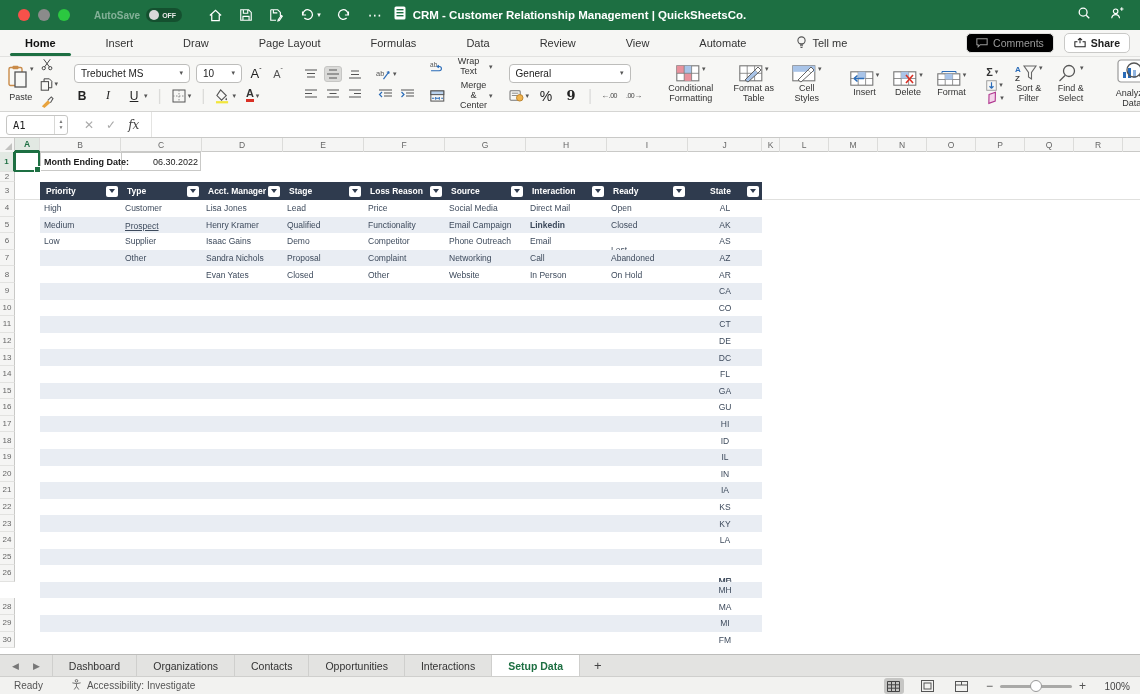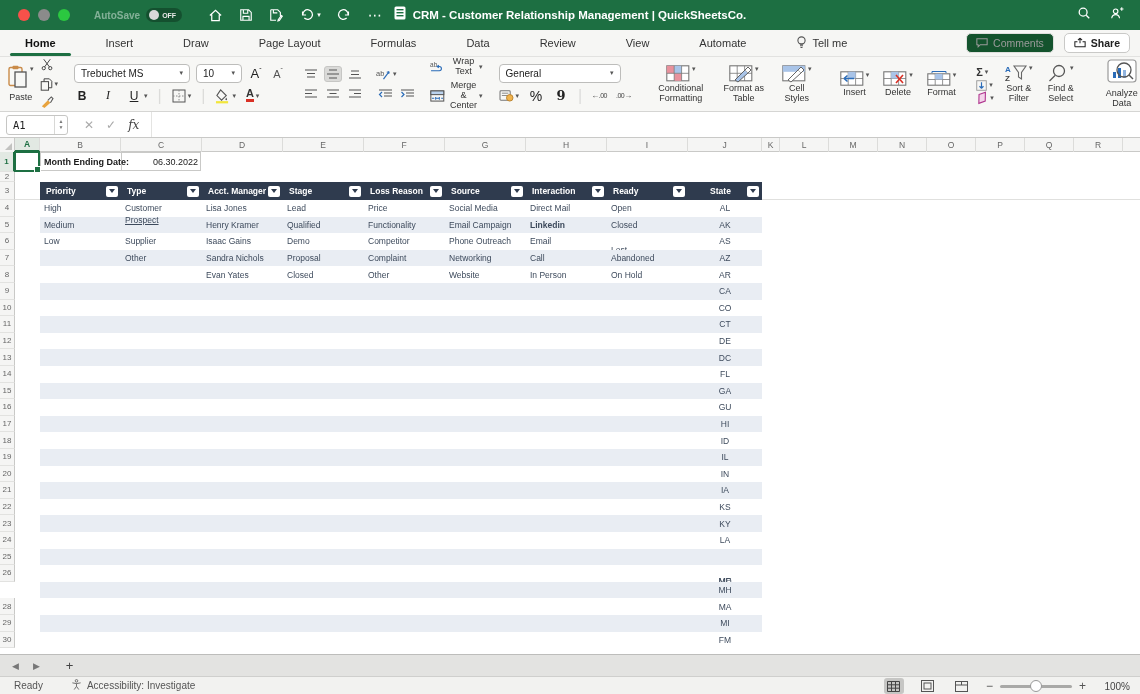--- a/index.html
+++ b/index.html
@@ -24,21 +24,21 @@
   .tb-title-text { color:#fff; font-size:11.5px; font-weight:bold; }
   .tb-right { position:absolute; right:16px; top:0; height:30px; display:flex; align-items:center; gap:18px; }
 
   
   .ribbon-tabs { position:absolute; left:0; top:30px; width:1140px; height:27px; background:#F6F6F4; display:flex; align-items:center; border-bottom:1px solid #E2E2E0; }
   .rtab { padding:0 25px; font-size:11px; color:#333; height:27px; display:flex; align-items:center; gap:5px; position:relative; cursor:default; white-space:nowrap; }
   .rtab.active { font-weight:bold; color:#111; }
   .rtab.active::after { content:""; position:absolute; left:10px; right:10px; bottom:1px; height:3px; background:#1D6F42; border-radius:2px; }
   .rtab-spacer { flex:1; }
   .pill { height:20px; border-radius:5px; display:flex; align-items:center; gap:5px; padding:0 9px; font-size:10.5px; margin-right:10px; }
-  .pill.comments { background:#14532d; border:1px solid #DFDFDD; color:#9a9a9a; }
+  .pill.comments { background:#000000; border:1px solid #DFDFDD; color:#9a9a9a; }
   .pill.share { background:#fff; border:1px solid #C9C9C7; color:#222; font-weight:bold; }
 
   
   .ribbon { position:absolute; left:0; top:57px; width:1140px; height:55px; background:#F7F7F5; border-bottom:1px solid #D5D5D3; display:flex; align-items:stretch; }
   .rgroup { display:flex; align-items:center; padding:0 6px; }
   .rdiv { width:1px; background:#DCDCDA; margin:6px 2px; }
   .vcol { display:flex; flex-direction:column; justify-content:center; gap:4px; }
   .hrow { display:flex; align-items:center; gap:6px; }
   .btn-label { font-size:9px; color:#333; text-align:center; line-height:1.1; }
   .chev { font-size:7px; color:#555; }
@@ -386,21 +386,21 @@
             </svg>
           <span class="btn-label" style="margin-left:3px;">Wrap Text</span>
             <span class="chev">▾</span>
         </div>
         <div class="mini">
           <svg width="15" height="12" viewBox="0 0 16 13" fill="none">
               <rect x="0.8" y="1" width="14" height="11" stroke="#555" stroke-width="1.1"></rect>
               <rect x="0.8" y="1" width="14" height="4" fill="#BBD3EE" stroke="#555" stroke-width="1.1"></rect>
               <path d="M4 9 L2 9 M12 9 L14 9 M4.5 9 L3 9 M6 7.5 L6 10.5 M10 7.5 L10 10.5 M6.5 9 L9.5 9" stroke="#2B6CB8" stroke-width="1.1"></path>
             </svg>
-          <span class="btn-label" style="margin-left:3px;">Merge &amp; Center</span>
+          <span class="btn-label" style="margin-left:13px;">Merge &amp; Center</span>
             <span class="chev">▾</span>
         </div>
       </div>
     </div>
     <div class="rdiv"></div>
 
     <div class="rgroup">
       <div class="vcol">
         <div class="selectbox" style="width:122px;">
           <span>General</span>
@@ -680,21 +680,21 @@
         <div class="cell" style="left: 121px; top: 62px; width: 81px; height: 16.6px;">Customer</div>
         <div class="cell" style="left: 202px; top: 62px; width: 81px; height: 16.6px;">Lisa Jones</div>
         <div class="cell" style="left: 283px; top: 62px; width: 81px; height: 16.6px;">Lead</div>
         <div class="cell" style="left: 364px; top: 62px; width: 81px; height: 16.6px;">Price</div>
         <div class="cell" style="left: 445px; top: 62px; width: 81px; height: 16.6px;">Social Media</div>
         <div class="cell" style="left: 526px; top: 62px; width: 81px; height: 16.6px;">Direct Mail</div>
         <div class="cell" style="left: 607px; top: 62px; width: 81px; height: 16.6px;">Open</div>
         <div class="cell center" style="left: 688px; top: 62px; width: 74px; height: 16.6px;">AL</div>
         <div class="stripe" style="left: 40px; top: 78.6px; width: 722px; height: 16.6px;"></div>
         <div class="cell" style="left: 40px; top: 78.6px; width: 81px; height: 16.6px;">Medium</div>
-        <div class="cell" style="left: 121px; top: 71px; width: 81px; height: 21px; text-decoration: underline;">Prospect</div>
+        <div class="cell" style="left: 121px; top: 77px; width: 81px; height: 21px; text-decoration: underline;">Prospect</div>
         <div class="cell" style="left: 202px; top: 78.6px; width: 81px; height: 16.6px;">Henry Kramer</div>
         <div class="cell" style="left: 283px; top: 78.6px; width: 81px; height: 16.6px;">Qualified</div>
         <div class="cell" style="left: 364px; top: 78.6px; width: 81px; height: 16.6px;">Functionality</div>
         <div class="cell" style="left: 445px; top: 78.6px; width: 81px; height: 16.6px;">Email Campaign</div>
         <div class="cell" style="left: 526px; top: 78.6px; width: 81px; height: 16.6px; font-weight: bold;">Linkedin</div>
         <div class="cell" style="left: 607px; top: 78.6px; width: 81px; height: 16.6px;">Closed</div>
         <div class="cell center" style="left: 688px; top: 78.6px; width: 74px; height: 16.6px;">AK</div>
         <div class="cell" style="left: 40px; top: 95.2px; width: 81px; height: 16.6px;">Low</div>
         <div class="cell" style="left: 121px; top: 95.2px; width: 81px; height: 16.6px;">Supplier</div>
         <div class="cell" style="left: 202px; top: 95.2px; width: 81px; height: 16.6px;">Isaac Gains</div>
@@ -754,20 +754,28 @@
         <div class="cell center" style="left: 688px; top: 477px; width: 74px; height: 16.6px;">MI</div>
         <div class="cell center" style="left: 688px; top: 493.6px; width: 74px; height: 16.6px;">FM</div>
       </div>
   </div>
 
   <div class="sheetbar">
     <div class="nav-arrows">
       <span class="arr">◀</span>
       <span class="arr">▶</span>
     </div>
+    <div id="sheettab-container" style="display:flex;align-items:stretch;">
+        <div class="stab">Dashboard</div>
+        <div class="stab">Organizations</div>
+        <div class="stab">Contacts</div>
+        <div class="stab">Opportunities</div>
+        <div class="stab">Interactions</div>
+        <div class="stab active">Setup Data</div>
+      </div>
     <div class="addsheet">+</div>
   </div>
 
   <div class="statusbar">
     <span class="sb-ready">Ready</span>
     <span class="sb-access">
       <span><svg width="11" height="11" viewBox="0 0 12 12" fill="none" stroke="#666" stroke-width="1">
             <circle cx="6" cy="2" r="1.4"></circle>
             <path d="M1.5 4.2 L6 5 L10.5 4.2 M6 5 V8 M6 8 L3.5 11.5 M6 8 L8.5 11.5"></path>
           </svg></span>

